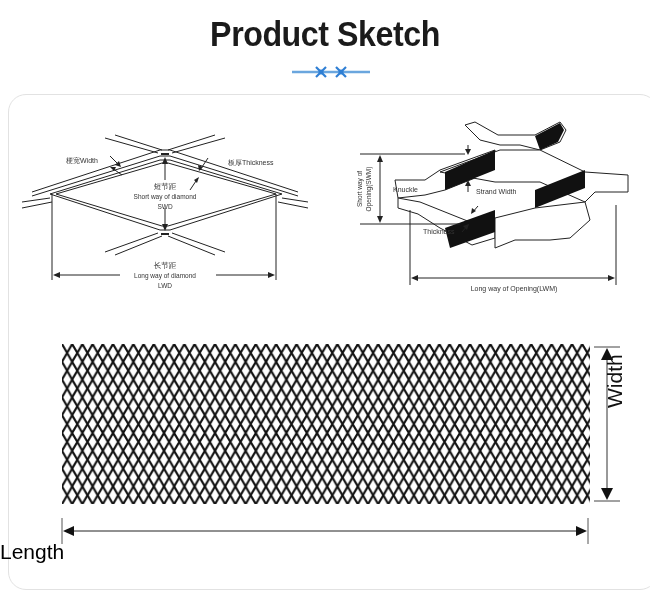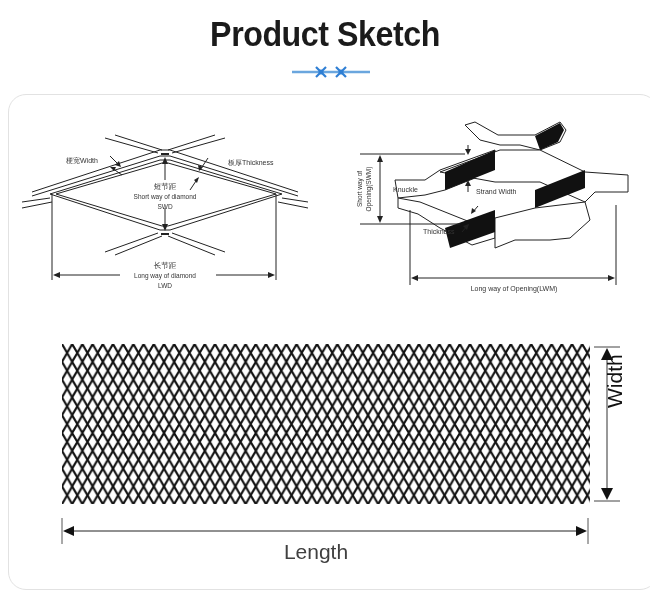--- a/index.html
+++ b/index.html
@@ -14,22 +14,22 @@
   }
   .divider { position: absolute; left: 292px; top: 64px; width: 78px; height: 16px; }
   .card {
     position: absolute; left: 8px; top: 94px; width: 650px; height: 496px;
     border: 1px solid #e2e2e2; border-radius: 18px; background: #fff;
     box-sizing: border-box;
   }
   svg text { font-family: "Liberation Sans", sans-serif; }
   .abs { position: absolute; }
   .lbl-length {
-    position: absolute; left: 0; width: 632px; top: 540px; text-align: center;
-    font-size: 21px; color: #404040;
+    position: absolute; left: 0; width: 632px; top: 540px; 
+    font-size: 21px; color: #000000;
   }
   .lbl-width {
     position: absolute; left: 603px; top: 408px; font-size: 21px; color: #111;
     transform: rotate(-90deg); transform-origin: left top; white-space: nowrap;
   }
 </style>
 </head>
 <body>
 
 <div class="title">Product Sketch</div>

